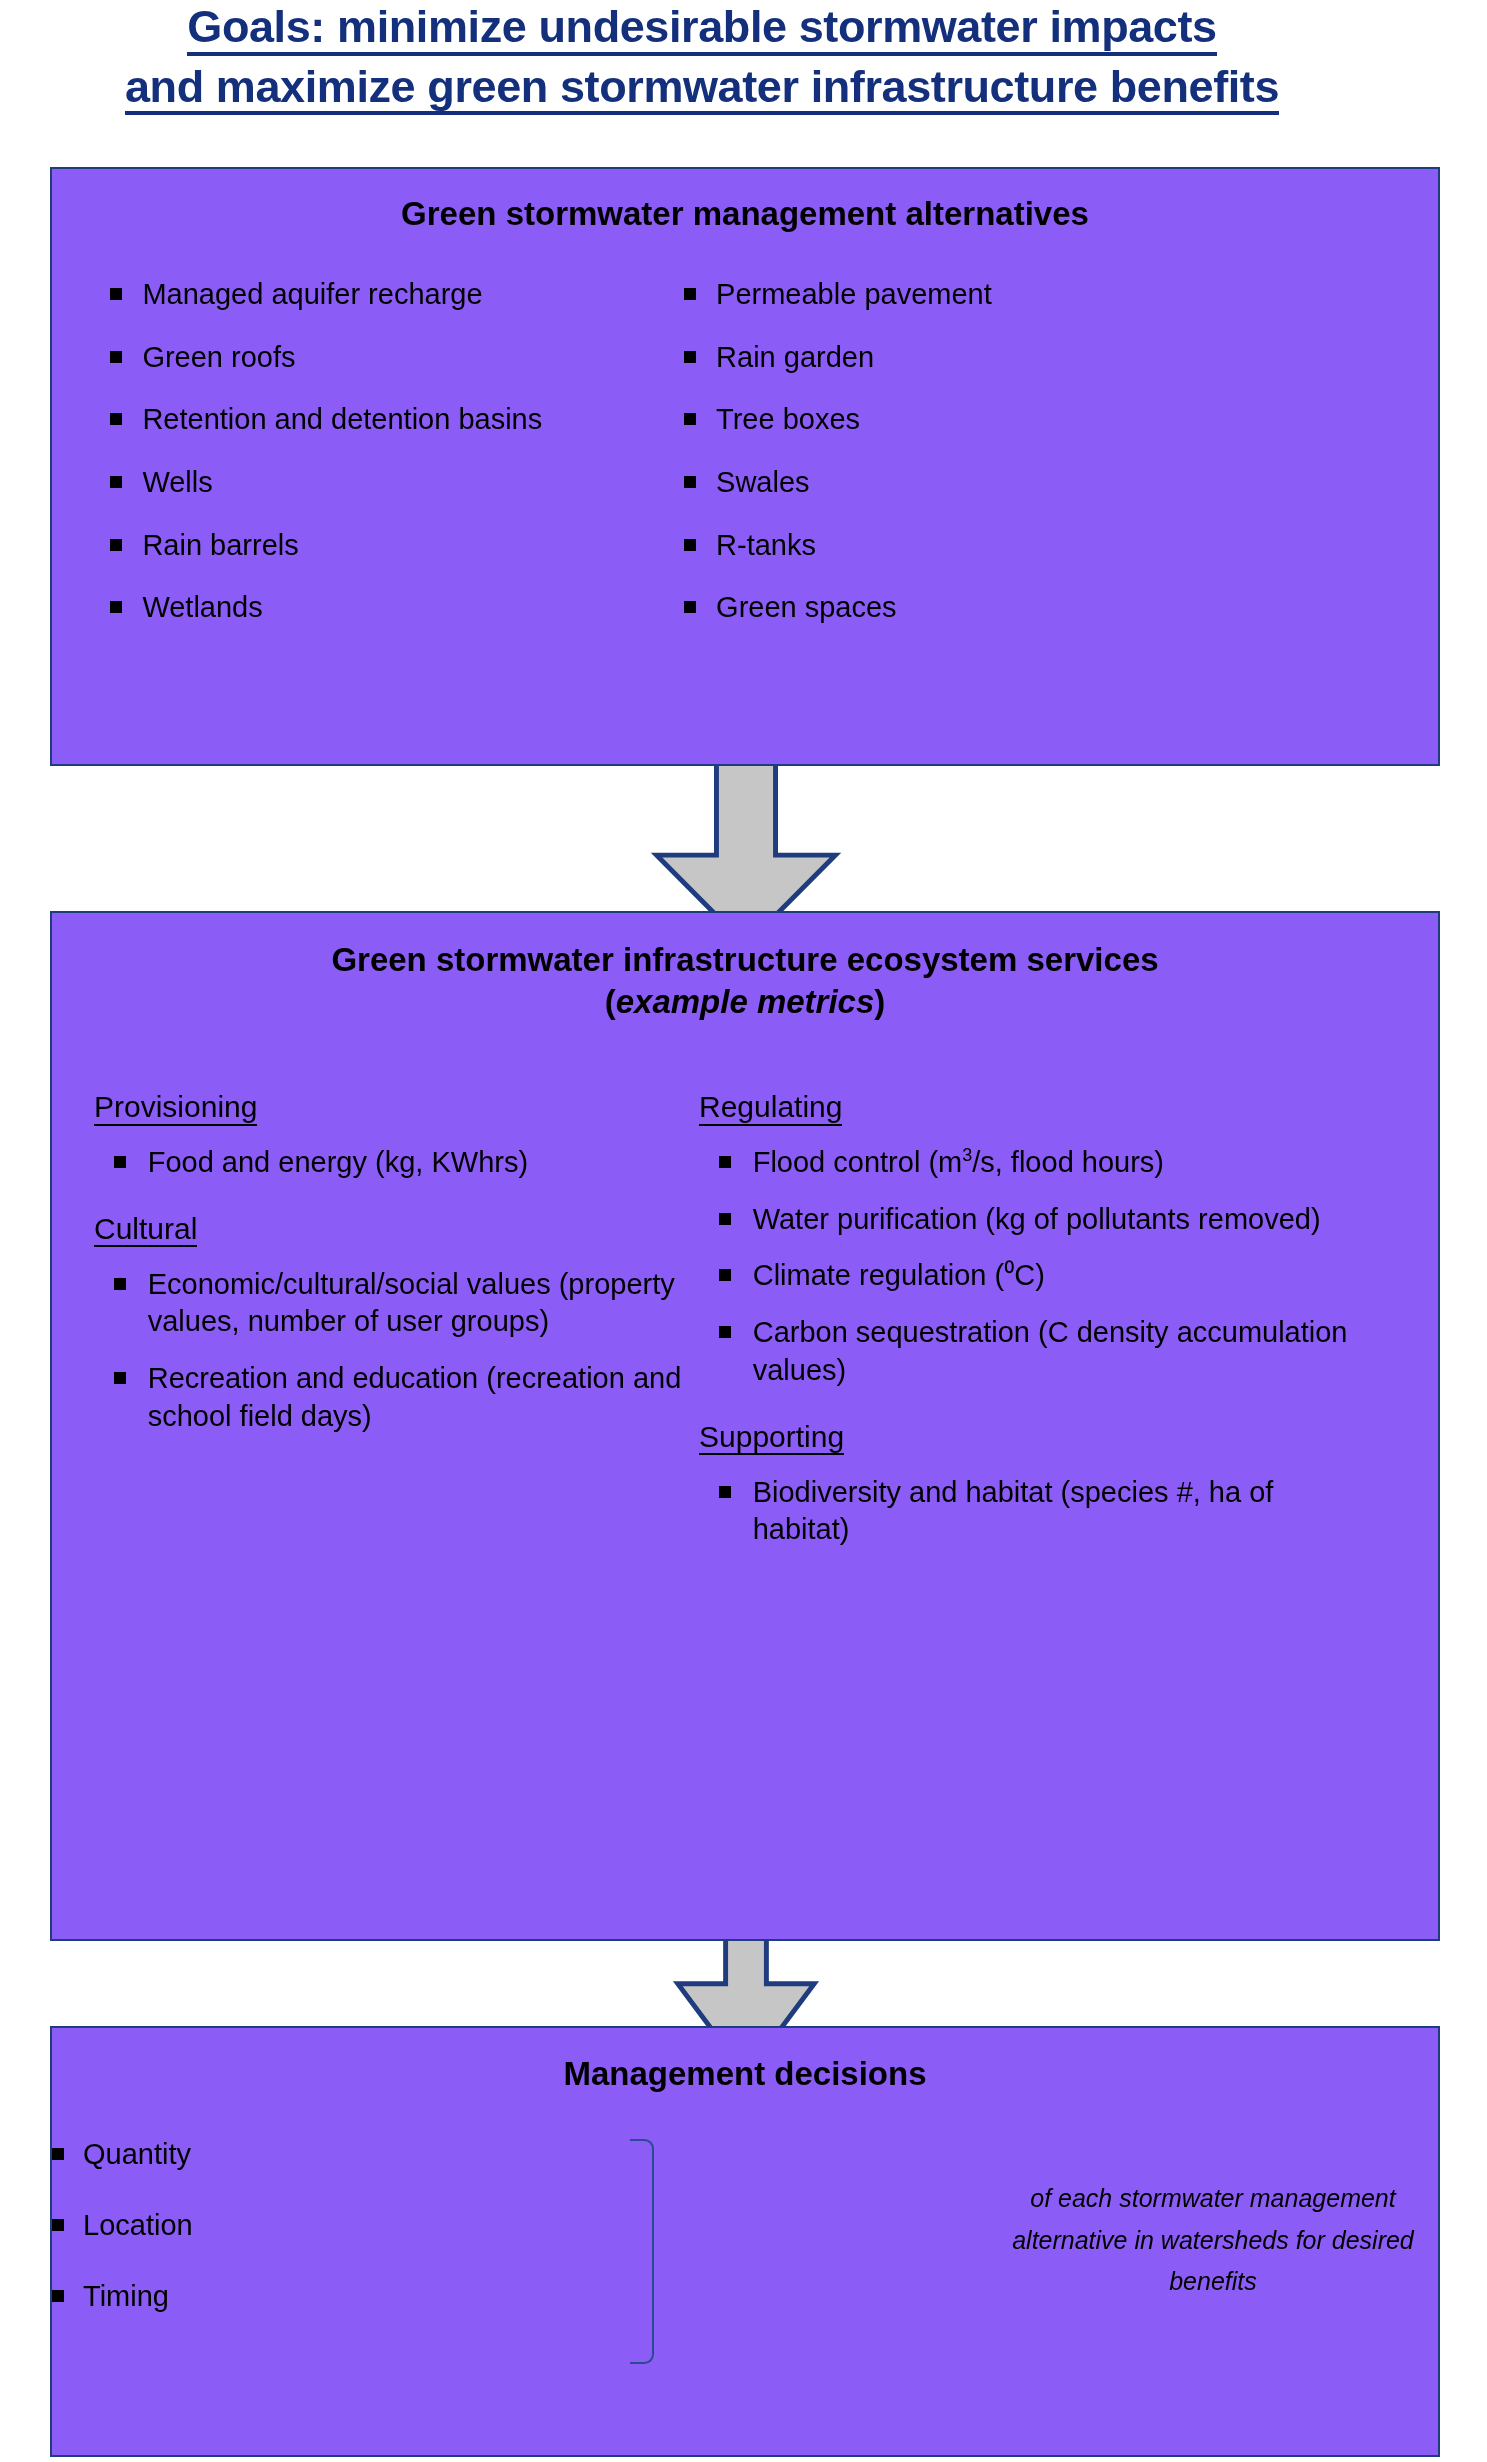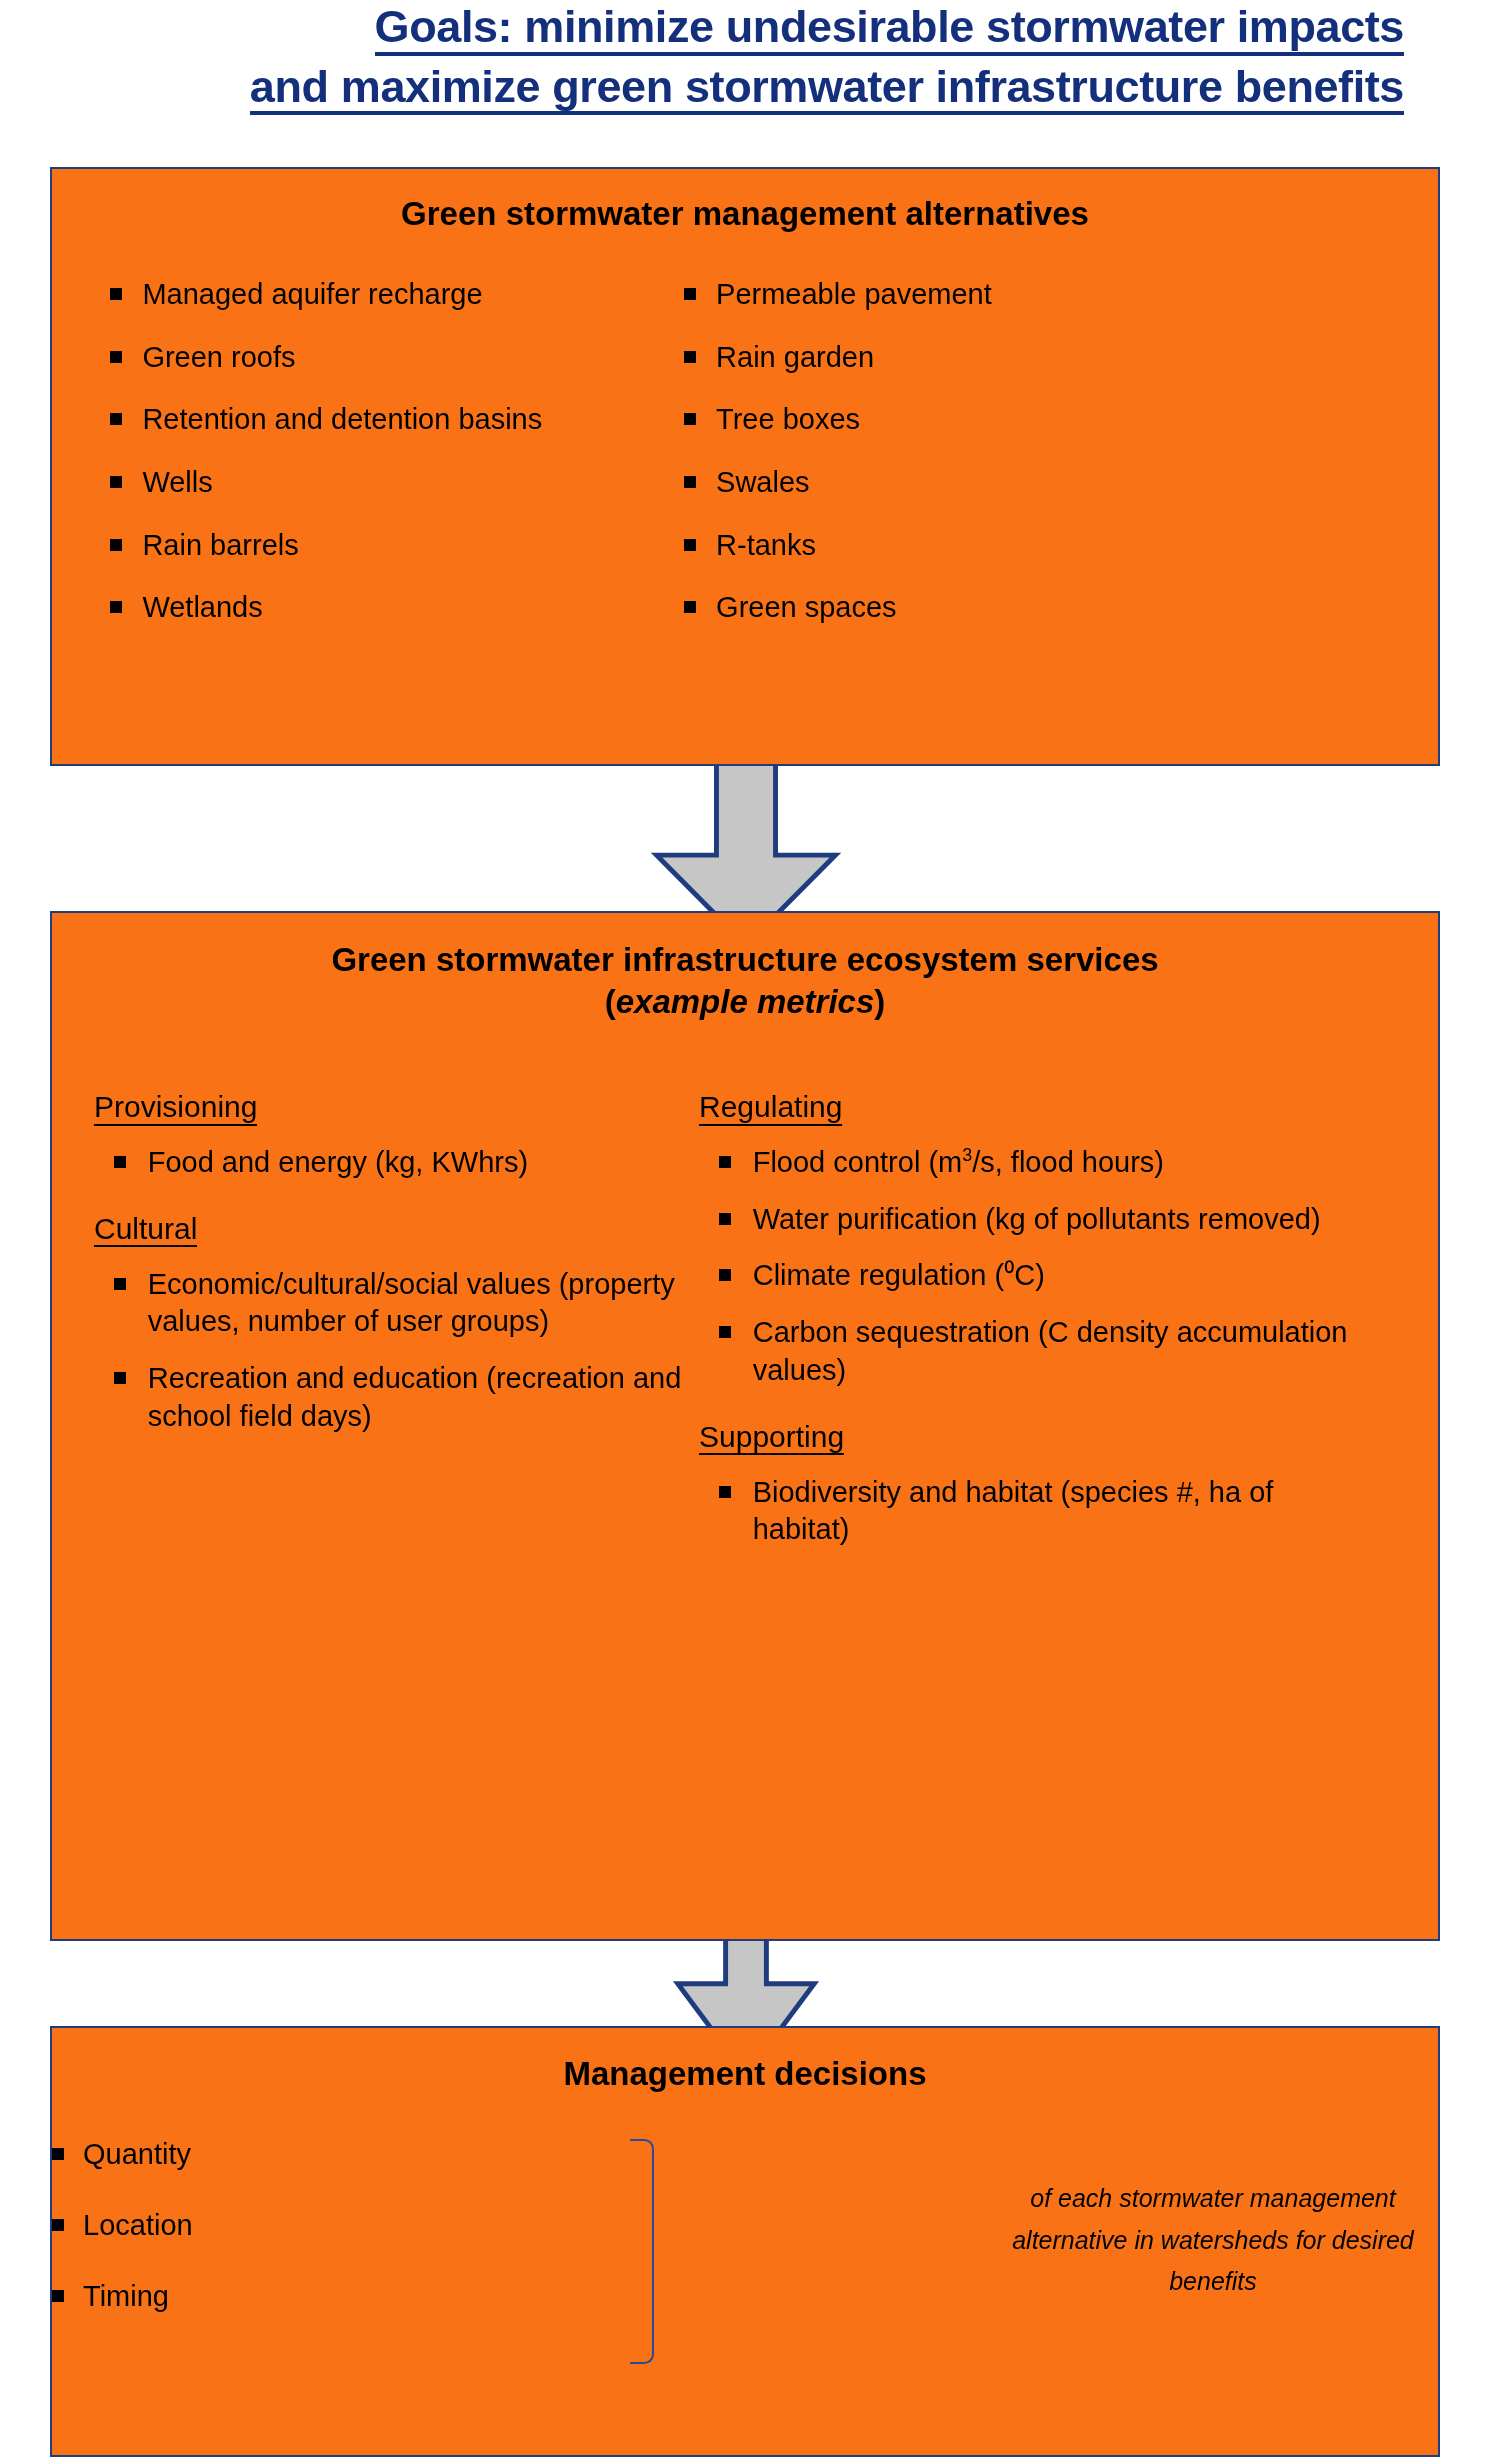--- a/index.html
+++ b/index.html
@@ -15,42 +15,42 @@
     position: relative;
     overflow: hidden;
   }
 
   
   #title-block {
     position: absolute;
     left: 0;
     top: 4.2px;
     width: 1404px;
-    text-align: right;
+    text-align: center;
   }
   .title-line {
     display: inline-block;
     font-size: 45px;
     font-weight: bold;
     color: #14307c;
     letter-spacing: -0.4px;
     line-height: 1.03;
     border-bottom: 4.9px solid #14307c;
     padding-bottom: 1.4px;
     margin-bottom: 7.7px;
     white-space: nowrap;
   }
   .title-line.l2 { margin-bottom: 0; }
 
   
   .flowbox {
     position: absolute;
     box-sizing: border-box;
     border: 2.8px solid #1f3c7e;
-    background: #f97316;
+    background: #8b5cf6;
     z-index: 2;
   }
   #box-alternatives { left: 50px;  top: 167px;  width: 1390px; height: 599px; }
   #box-services     { left: 50px;  top: 911px; width: 1390px; height: 1030px; }
   #box-decisions    { left: 50px;  top: 2026px; width: 1390px; height: 431px; }
 
   .box-heading {
     text-align: center;
     font-size: 33px;
     font-weight: bold;

